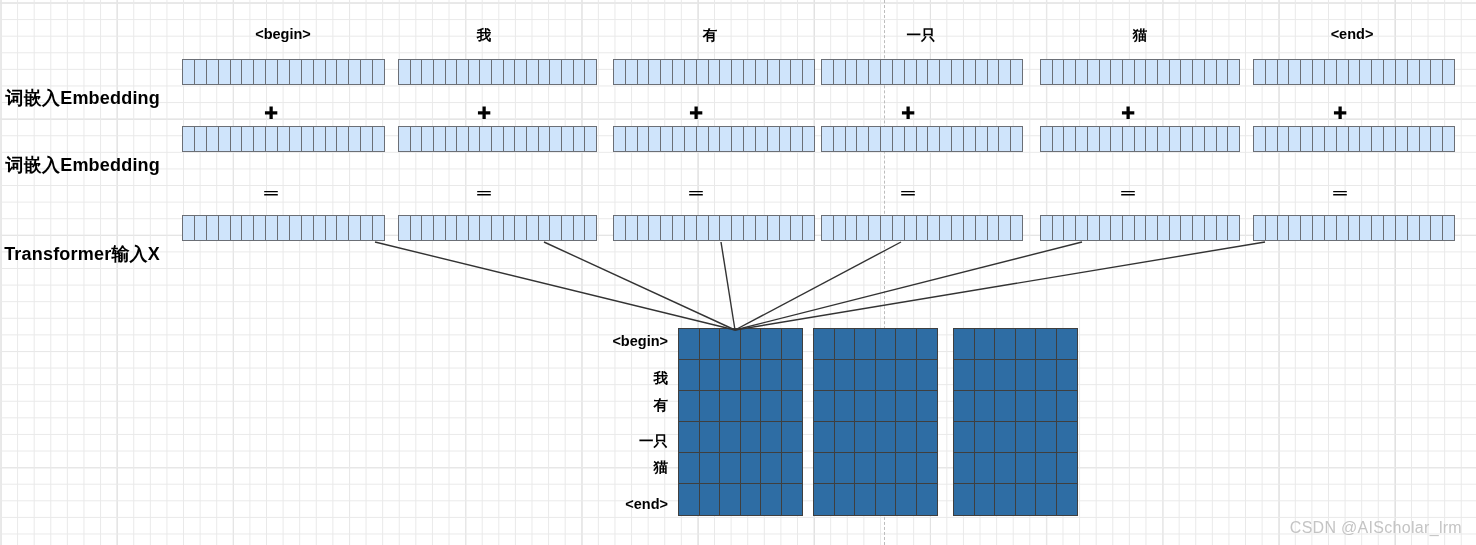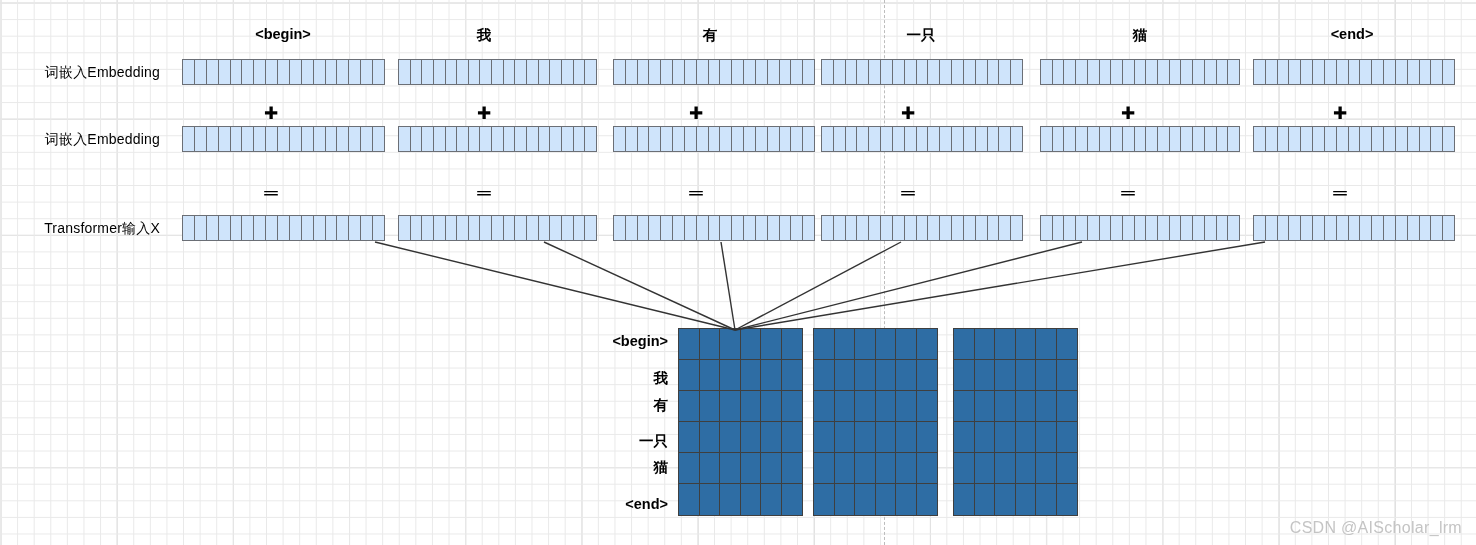--- a/index.html
+++ b/index.html
@@ -27,25 +27,26 @@
       16.6px 16.6px,
       16.6px 16.6px,
       116.2px 116.2px,
       116.2px 116.2px;
     background-position: 0.5px 2.5px, 0.5px 2.5px, 0.5px 2.5px, 0.5px 2.5px;
   }
 
   
   .row-label {
     position: absolute;
-    font-size: 14px;
-    font-weight: normal;
+    font-size: 18px;
+    font-weight: bold;
     color: #000000;
     white-space: nowrap;
     letter-spacing: 0.2px;
+    margin-top: 22px;
   }
 
   
   .token-caption {
     position: absolute;
     font-size: 14.5px;
     font-weight: bold;
     color: #000000;
     text-align: center;
     white-space: nowrap;

